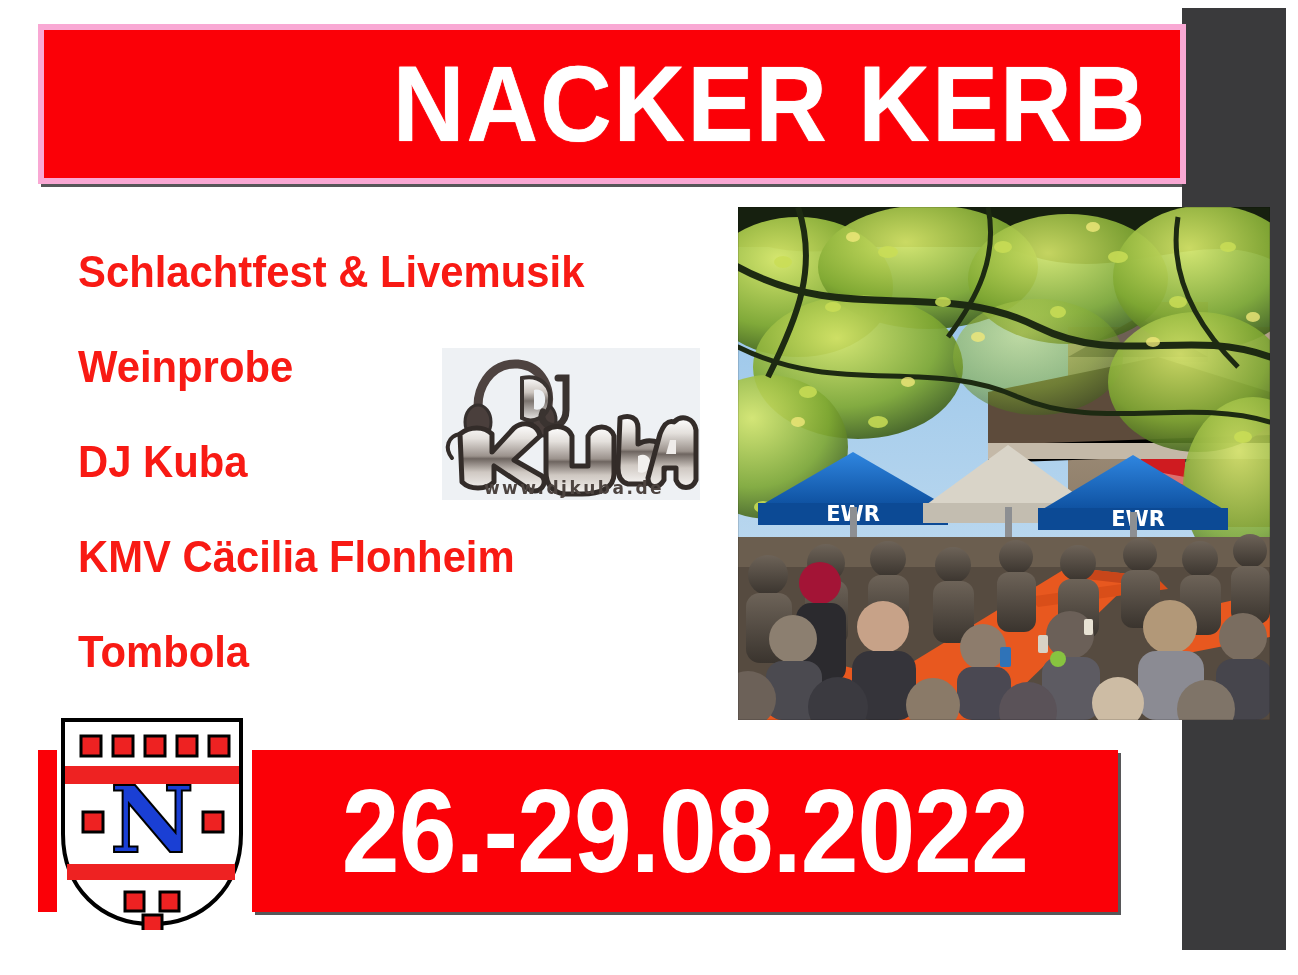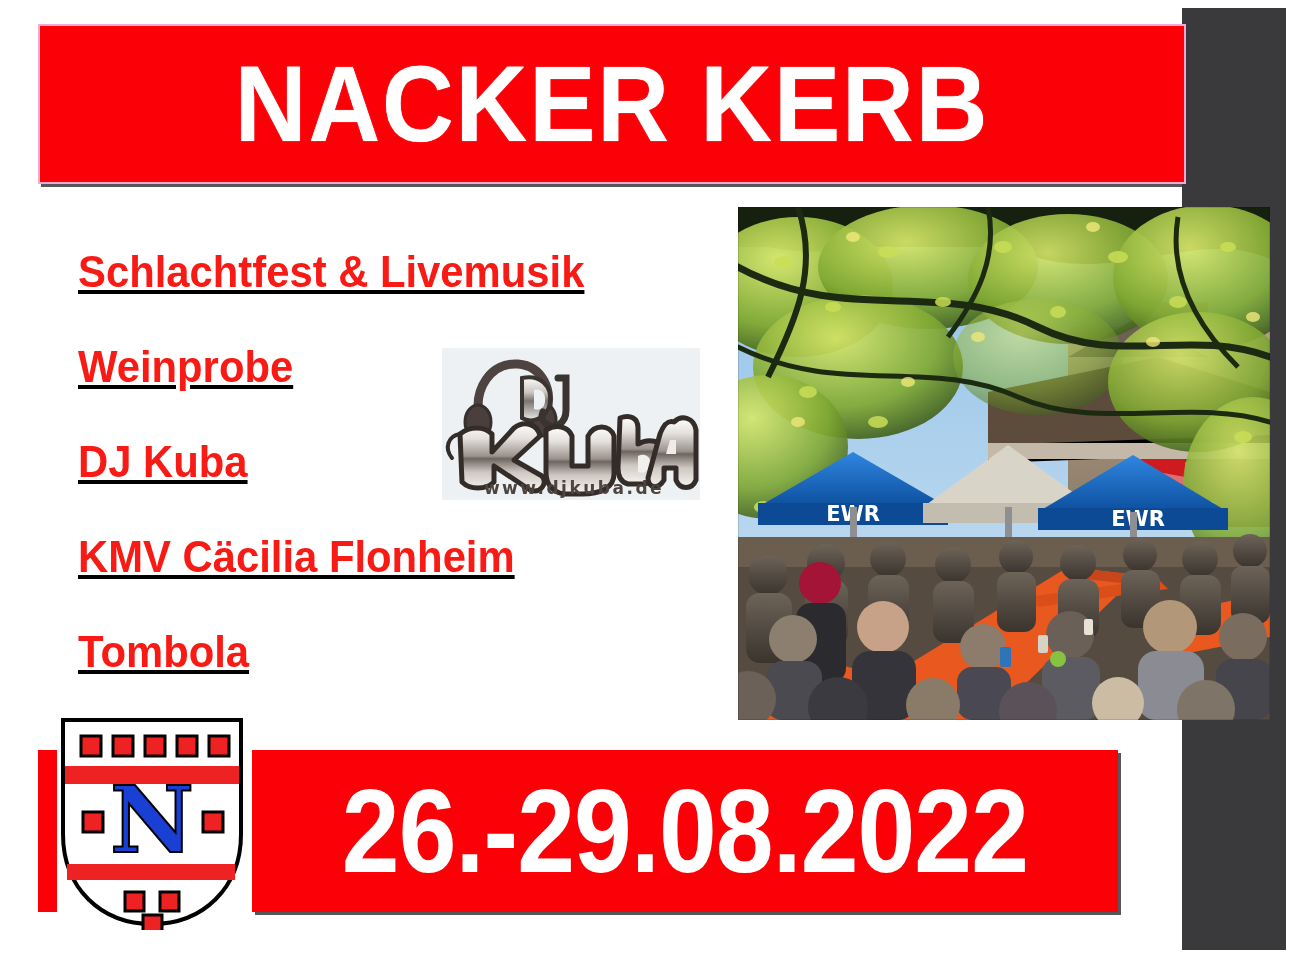--- a/index.html
+++ b/index.html
@@ -33,46 +33,45 @@
   }
 
   
   #title-banner {
     position: absolute;
     left: 38px;
     top: 24px;
     width: 1148px;
     height: 160px;
     background: #fb0007;
-    border: 2px solid #f9a8d4;
+    border: 6px solid #f9a8d4;
     box-sizing: border-box;
     display: flex;
     align-items: center;
-    justify-content: center;
+    justify-content: flex-end;
     box-shadow: 3px 3px 0 rgba(58,58,60,0.85);
   }
   #title-text {
     color: #ffffff;
     font-family: "Liberation Sans Narrow", "Liberation Sans", sans-serif;
     font-weight: bold;
     font-size: 108px;
     letter-spacing: 2px;
     line-height: 1;
     transform: scaleX(0.92);
     white-space: nowrap;
     text-shadow: 0 0 1px #ffffff;
   }
 
   
   #feature-list {
     position: absolute;
     left: 78px;
     top: 250px;
     width: 650px;
-    text-decoration: underline;
   }
   .feature-item {
     color: #f81a14;
     font-family: "Liberation Sans Narrow", "Liberation Sans", sans-serif;
     font-weight: bold;
     font-size: 44px;
     line-height: 1;
     white-space: nowrap;
     transform: scaleX(0.95);
     transform-origin: left center;

